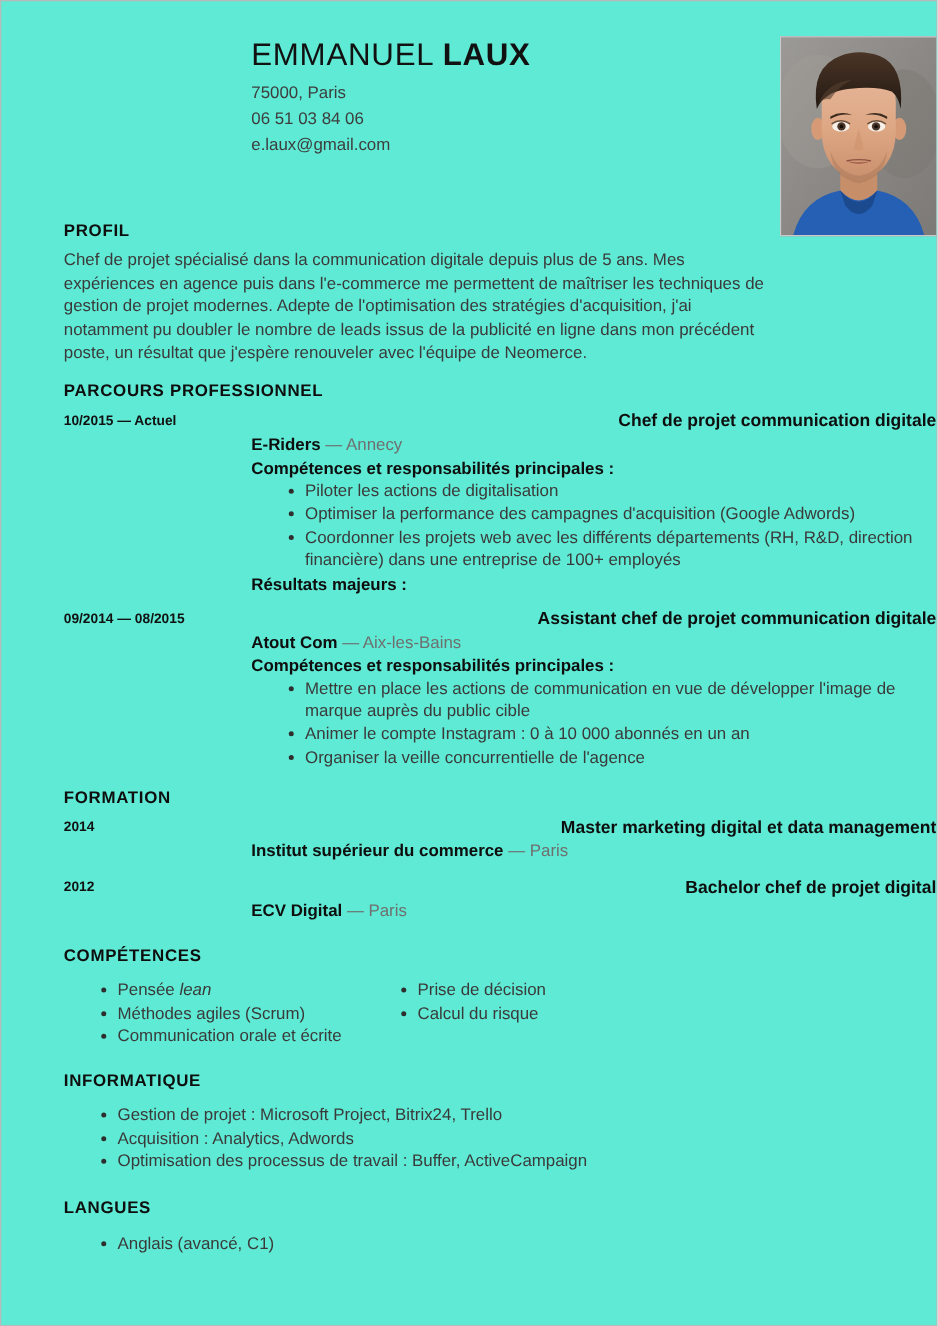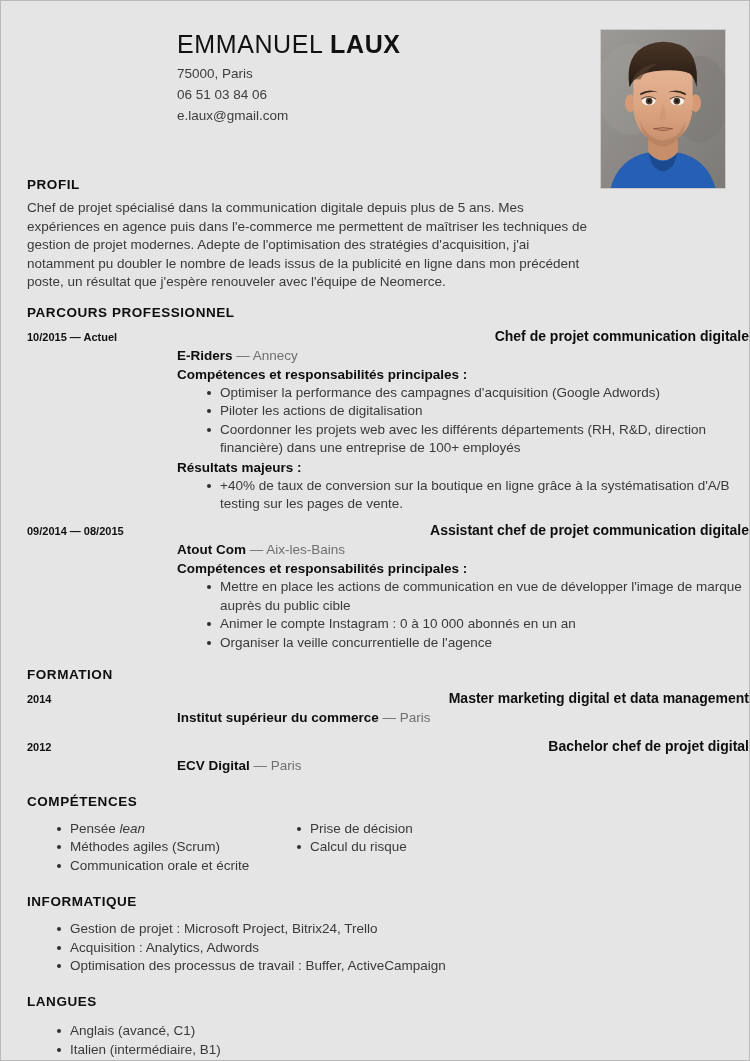--- a/index.html
+++ b/index.html
@@ -9,24 +9,25 @@
   }
   body {
     font-family: "Liberation Sans", sans-serif;
     -webkit-font-smoothing: antialiased;
   }
 
   .page {
     position: relative;
     width: 750px;
     height: 1061px;
-    background: #e5e5e5;
+    background: #5eead4;
     border: 1px solid #b9b9b9;
     box-sizing: border-box;
     overflow: hidden;
+    padding-left: 24px;
   }
 
   
   .header {
     position: relative;
     padding: 28px 0 0 0;
     height: 175px;
     box-sizing: border-box;
   }
   .name {
@@ -254,28 +255,25 @@
     <div class="section-title">PARCOURS PROFESSIONNEL</div>
     <div class="sp-6"></div>
 
     <div class="entry">
       <div class="entry-date">10/2015 — Actuel</div>
       <div class="entry-main">
         <div class="entry-role">Chef de projet communication digitale</div>
         <div class="entry-org"><span class="org-name">E-Riders</span><span> — </span><span>Annecy</span></div>
         <div class="entry-sub">Compétences et responsabilités principales :</div>
         <ul class="bullets">
+          <li>Piloter les actions de digitalisation</li>
           <li>Optimiser la performance des campagnes d'acquisition (Google Adwords)</li>
-          <li>Piloter les actions de digitalisation</li>
           <li>Coordonner les projets web avec les différents départements (RH, R&amp;D, direction financière) dans une entreprise de 100+ employés</li>
         </ul>
         <div class="entry-sub">Résultats majeurs :</div>
-        <ul class="bullets">
-          <li>+40% de taux de conversion sur la boutique en ligne grâce à la systématisation d'A/B testing sur les pages de vente.</li>
-        </ul>
       </div>
     </div>
 
     <div class="sp-8"></div>
 
     <div class="entry">
       <div class="entry-date">09/2014 — 08/2015</div>
       <div class="entry-main">
         <div class="entry-role">Assistant chef de projet communication digitale</div>
         <div class="entry-org"><span class="org-name">Atout Com</span><span> — </span><span>Aix-les-Bains</span></div>
@@ -353,18 +351,17 @@
   </div>
 
   <div class="sp-18"></div>
 
   <div class="section">
     <div class="section-title">LANGUES</div>
     <div class="sp-12"></div>
     <div class="section-body">
       <ul class="bullets" style="padding-left:30px">
         <li>Anglais (avancé, C1)</li>
-        <li>Italien (intermédiaire, B1)</li>
       </ul>
     </div>
   </div>
 
 </div>
 
 </body></html>

